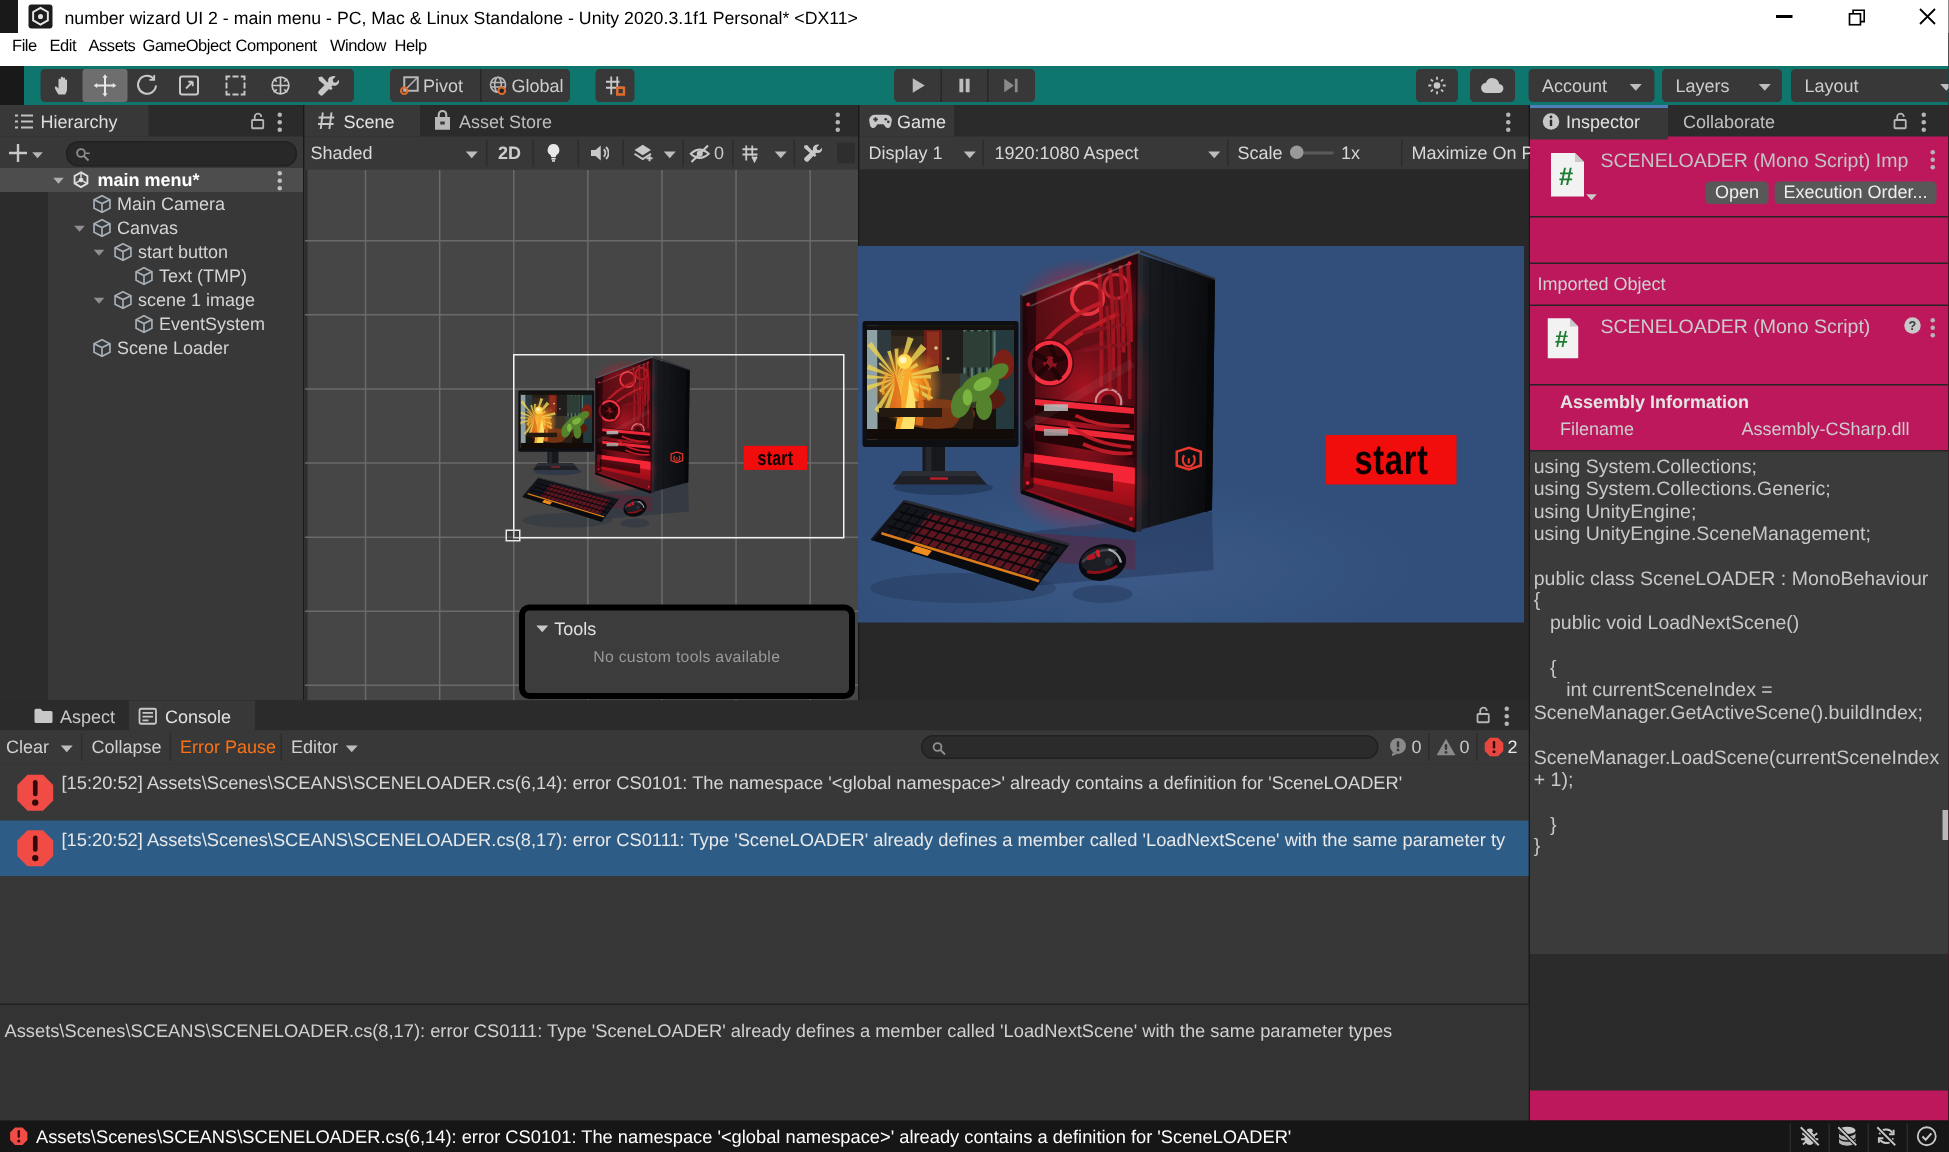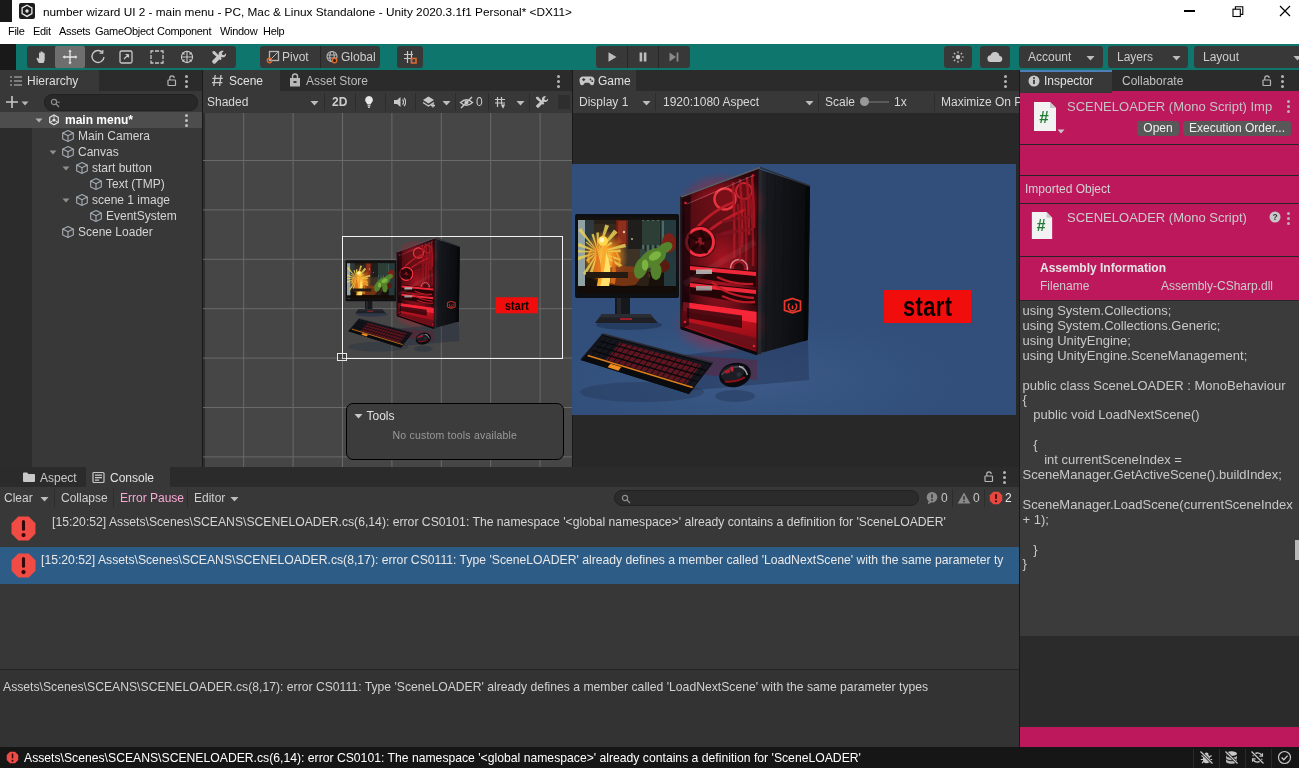--- a/index.html
+++ b/index.html
@@ -523,21 +523,21 @@
         <path d="M40.7 0V354M90.1 0V354M139.5 0V354M188.9 0V354M238.3 0V354M287.7 0V354M337.1 0V354"></path>
         <path d="M0 47.5H369M0 96.9H369M0 146.3H369M0 195.7H369M0 245.1H369M0 294.5H369M0 343.9H369"></path>
       </g>
     </svg>
     <svg class="abs" style="left:139px;top:122.5px;" width="220" height="122" viewBox="0 0 444 251">
         <use href="#pcsetup"></use>
       </svg>
     <div class="abs" style="left:139px;top:122.5px;width:219px;height:121px;border:1px solid #f2f2f2;"></div>
     <div class="abs" style="left:134px;top:240px;width:8px;height:6px;border:1.5px solid #e8e8e8;background:rgba(0,0,0,0.15);"></div>
 
-    <div class="abs" style="left:142.5px;top:289.5px;width:216px;height:55px;background:#3c3c3c;border:1px solid #000000;border-radius:7px;">
+    <div class="abs" style="left:142.5px;top:289.5px;width:216px;height:55px;background:#3c3c3c;border:4px solid #000000;border-radius:7px;">
       <svg class="abs" style="left:7px;top:9px;" width="9" height="6" viewBox="0 0 9 6">
           <path d="M0.5 1 4.5 5.5 8.5 1z" fill="#c8c8c8"></path>
         </svg>
       <span class="tx" style="left:20px;top:5px;font-size:12px;color:#e0e0e0;">Tools</span>
       <span class="tx" style="left:46px;top:25px;font-size:10.5px;color:#9a9a9a;letter-spacing:0.2px;">No custom tools available</span>
     </div>
   </div>
 </div>
 
 <div class="abs" id="gamepanel" style="left:573px;top:70px;width:446px;height:397px;background:#2b2b2b;">
@@ -606,21 +606,21 @@
   <div class="abs" style="left:1003px;top:14px;width:3px;height:3px;background:#b5b5b5;border-radius:50%;"></div>
 
   <div class="abs" style="left:0;top:20px;width:1019px;height:22px;background:#383838;border-bottom:1px solid #2a2a2a;">
     <span class="tx" style="left:4px;top:4px;font-size:12px;color:#d0d0d0;">Clear</span>
     <svg class="abs" style="left:40px;top:9px;" width="9" height="6" viewBox="0 0 9 6">
         <path d="M0.5 1 4.5 5.5 8.5 1z" fill="#bdbdbd"></path>
       </svg>
     <div class="abs" style="left:54px;top:2px;width:1px;height:18px;background:#2c2c2c;"></div>
     <span class="tx" style="left:61px;top:4px;font-size:12px;color:#d0d0d0;">Collapse</span>
     <div class="abs" style="left:113px;top:2px;width:1px;height:18px;background:#2c2c2c;"></div>
-    <span class="tx" style="left:120px;top:4px;font-size:12px;color:#f9a8d4;">Error Pause</span>
+    <span class="tx" style="left:120px;top:4px;font-size:12px;color:#f97316;">Error Pause</span>
     <div class="abs" style="left:187px;top:2px;width:1px;height:18px;background:#2c2c2c;"></div>
     <span class="tx" style="left:194px;top:4px;font-size:12px;color:#d0d0d0;">Editor</span>
     <svg class="abs" style="left:230px;top:9px;" width="9" height="6" viewBox="0 0 9 6">
         <path d="M0.5 1 4.5 5.5 8.5 1z" fill="#bdbdbd"></path>
       </svg>
     <div class="abs" style="left:614px;top:3px;width:303px;height:14px;background:#2b2b2b;border:1px solid #212121;border-radius:8px;">
       <svg class="abs" style="left:6px;top:3px;" width="10" height="10" viewBox="0 0 10 10">
           <circle cx="4" cy="4" r="2.6" fill="none" stroke="#8f8f8f" stroke-width="1.2"></circle>
           <path d="M6 6 9 9" stroke="#8f8f8f" stroke-width="1.2"></path>
         </svg>
@@ -647,21 +647,21 @@
       </svg>
     <span class="tx" style="left:1005px;top:4px;font-size:12px;color:#e8e8e8;">2</span>
   </div>
 
   <div class="abs" style="left:0;top:42px;width:1019px;height:38px;background:#383838;">
     <svg class="abs" style="left:10px;top:6px;" width="27" height="27" viewBox="0 0 14 14">
         <path d="M4.3 0.8h5.4L13.2 4.3v5.4L9.7 13.2H4.3L0.8 9.7V4.3z" fill="#f04b45"></path>
         <rect x="6.2" y="2.6" width="1.6" height="5.6" rx="0.8" fill="#33080a"></rect>
         <circle cx="7" cy="10.4" r="1.1" fill="#33080a"></circle>
       </svg>
-    <span class="tx" style="left:41px;top:6px;font-size:12.2px;color:#d6d6d6;margin-left:11px;">[15:20:52] Assets\Scenes\SCEANS\SCENELOADER.cs(6,14): error CS0101: The namespace '&lt;global namespace&gt;' already contains a definition for 'SceneLOADER'</span>
+    <span class="tx" style="left:41px;top:6px;font-size:12.2px;color:#d6d6d6;">[15:20:52] Assets\Scenes\SCEANS\SCENELOADER.cs(6,14): error CS0101: The namespace '&lt;global namespace&gt;' already contains a definition for 'SceneLOADER'</span>
   </div>
   <div class="abs" style="left:0;top:80px;width:1019px;height:37px;background:#2d5c87;overflow:hidden;">
     <svg class="abs" style="left:10px;top:5px;" width="27" height="27" viewBox="0 0 14 14">
         <path d="M4.3 0.8h5.4L13.2 4.3v5.4L9.7 13.2H4.3L0.8 9.7V4.3z" fill="#f04b45"></path>
         <rect x="6.2" y="2.6" width="1.6" height="5.6" rx="0.8" fill="#33080a"></rect>
         <circle cx="7" cy="10.4" r="1.1" fill="#33080a"></circle>
       </svg>
     <span class="tx" style="left:41px;top:6px;font-size:12.2px;color:#e8e8e8;">[15:20:52] Assets\Scenes\SCEANS\SCENELOADER.cs(8,17): error CS0111: Type 'SceneLOADER' already defines a member called 'LoadNextScene' with the same parameter ty</span>
   </div>
 

